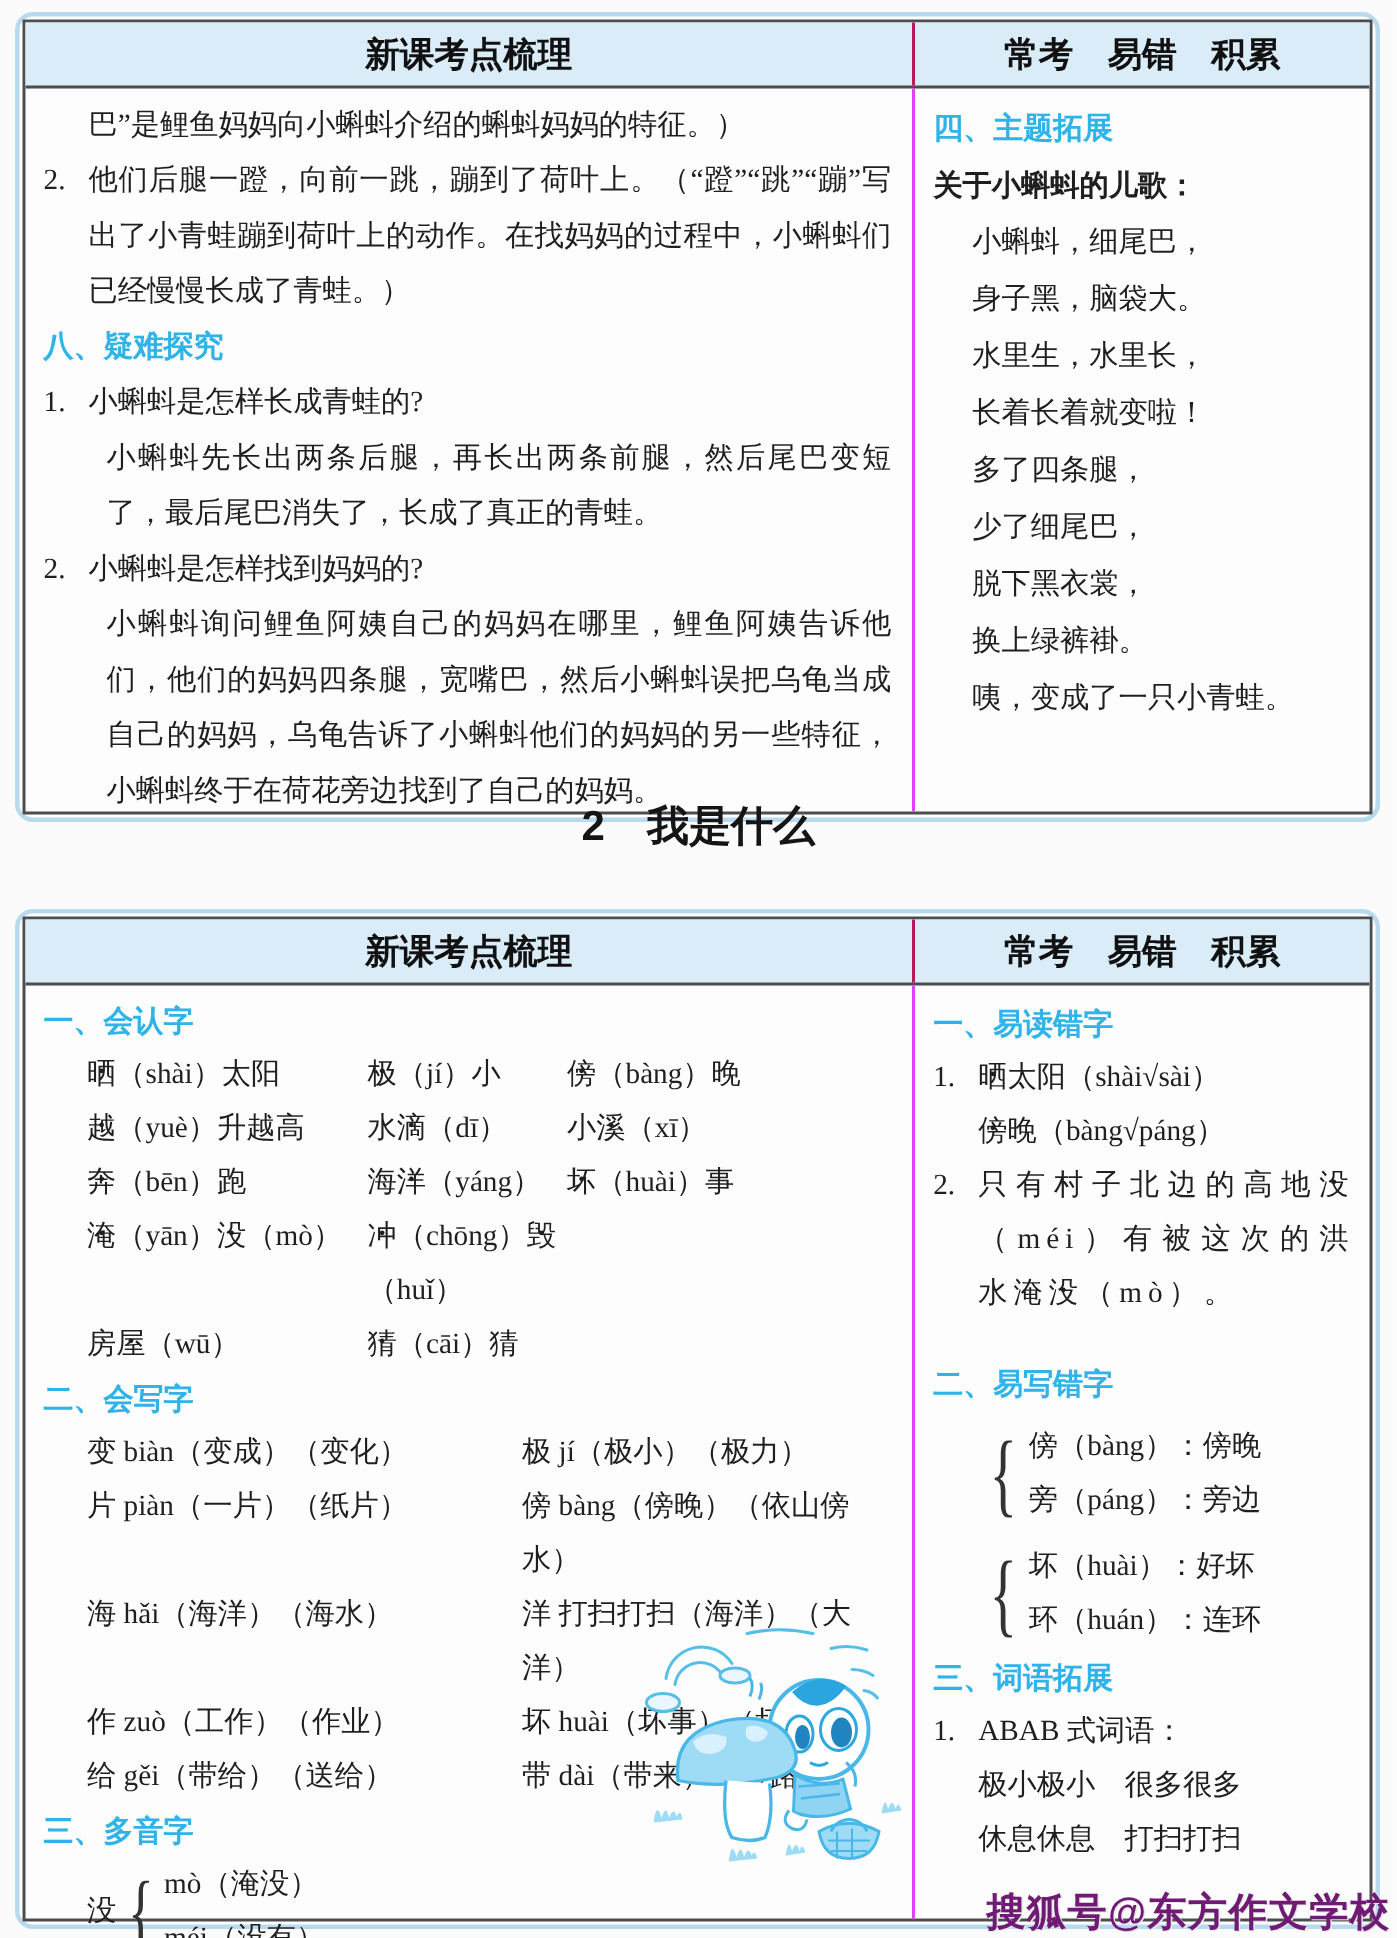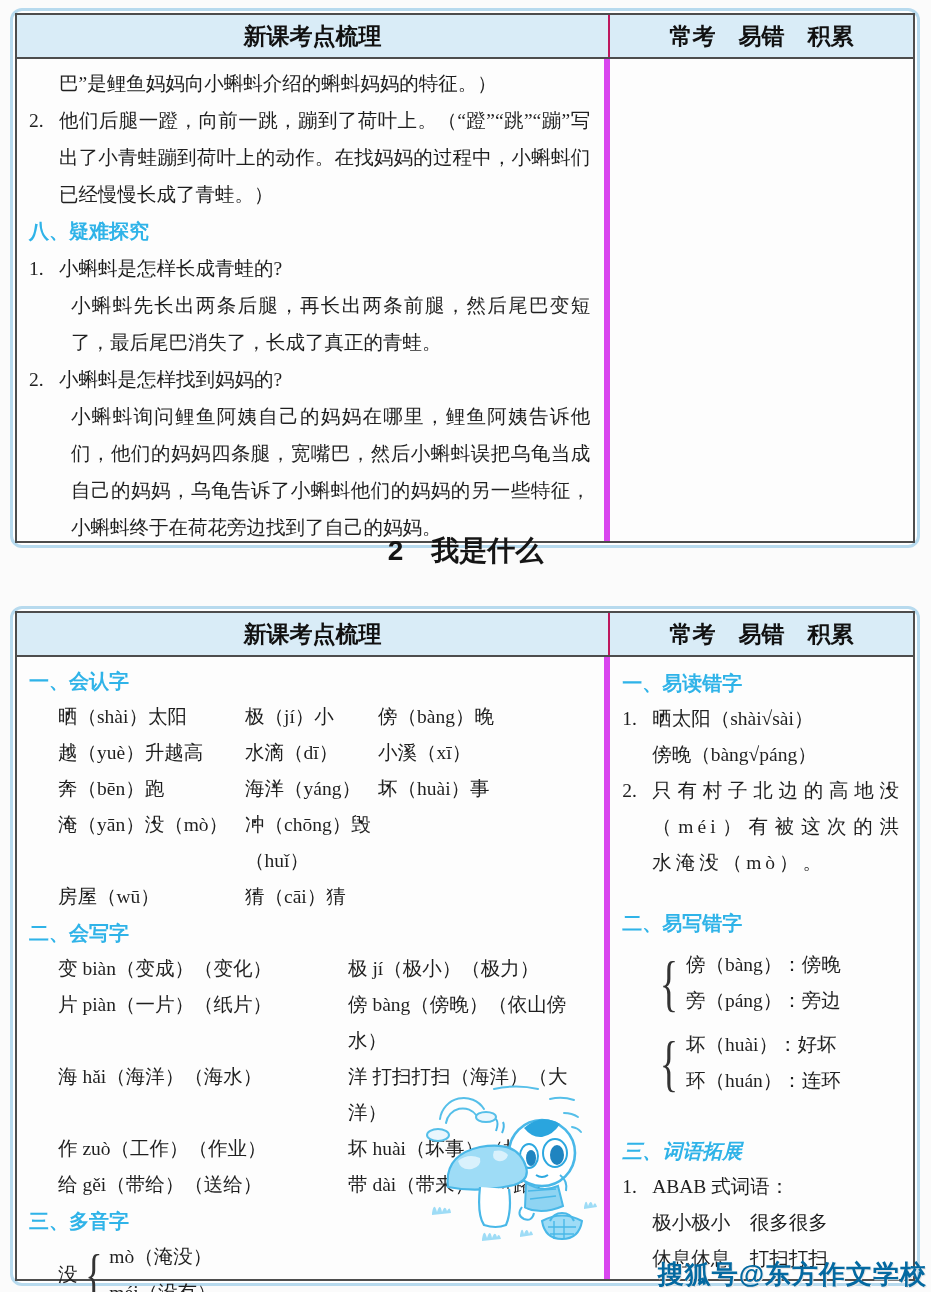--- a/index.html
+++ b/index.html
@@ -28,21 +28,21 @@
     font-family:"Liberation Sans", sans-serif;
     font-weight:bold; font-size:23px; color:#111;
   }
   .th-left {
     width:66.2%; border-right:2px solid #be185d;
     display:flex; align-items:center; justify-content:center;
   }
   .th-right { flex:1; display:flex; align-items:center; justify-content:center;font-family:Liberation Mono, monospace; }
   .tbl-body { display:flex; flex:1; min-height:0; }
   .td-left {
-    width:66.2%; border-right:6px solid #d946ef;
+    width:66.2%; border-right:2px solid #d946ef;
     position:relative; padding:6px 14px 0 12px;
   }
   .td-right { flex:1; position:relative; padding:8px 10px 0 12px; }
 
   .sec-head {
     color:#2fb3e8; font-family:"Liberation Sans", sans-serif;
     font-weight:bold; font-size:20px;
   }
   
   #table1 .td-left { font-size:19.5px; line-height:37px; }
@@ -66,21 +66,21 @@
     font-family:"Liberation Serif", serif; font-weight:normal;
     font-size:58px; line-height:72px; color:#333;
     transform:scaleX(.62); margin:0 2px;
   }
   .dy-lines div { line-height:36px; }
 
   .wg { display:flex; align-items:center; margin-left:30px; margin-top:4px; }
   .wg .brace { font-size:62px; line-height:76px; }
 
   .gap-lg { margin-top:24px; }
-  .gap-md { margin-top:32px;font-style:italic; }
+  .gap-md { margin-top:0; }
   .spaced { letter-spacing:4px; }
 
   
   .em-dot { position:relative; }
   .em-dot::after {
     content:"●"; position:absolute; left:50%;
     transform:translateX(-50%); bottom:-0.72em;
     font-size:0.38em; color:#1f1f1f;
   }
 
@@ -89,21 +89,21 @@
     position:absolute; top:532px; left:0; width:931px;
     text-align:center; font-family:"Liberation Sans", sans-serif;
     font-weight:bold; font-size:28px; color:#151515;
   }
 
   .mascot { position:absolute; right:2px; bottom:26px; width:178px; height:174px; }
 
   .watermark {
     position:absolute; right:4px; bottom:0px;
     font-family:"Liberation Sans", sans-serif; font-weight:bold;
-    font-size:26px; color:#0369a1; letter-spacing:1px;
+    font-size:26px; color:#701a75; letter-spacing:1px;
     text-shadow:1px 1px 0 #e6e6e6;
   }
 </style>
 </head>
 <body>
 
 <div class="tbl-outer" id="table1">
   <div class="tbl-inner">
     <div class="tbl-header">
       <div class="th-left">新课考点梳理</div>
@@ -120,20 +120,33 @@
         <div class="li">
           <span class="num">1.</span>
           <div class="li-text">小蝌蚪是怎样长成青蛙的?</div>
         </div>
         <div class="answer">小蝌蚪先长出两条后腿，再长出两条前腿，然后尾巴变短了，最后尾巴消失了，长成了真正的青蛙。</div>
         <div class="li">
           <span class="num">2.</span>
           <div class="li-text">小蝌蚪是怎样找到妈妈的?</div>
         </div>
         <div class="answer">小蝌蚪询问鲤鱼阿姨自己的妈妈在哪里，鲤鱼阿姨告诉他们，他们的妈妈四条腿，宽嘴巴，然后小蝌蚪误把乌龟当成自己的妈妈，乌龟告诉了小蝌蚪他们的妈妈的另一些特征，小蝌蚪终于在荷花旁边找到了自己的妈妈。</div>
+      </div>
+      <div class="td-right">
+        <div class="sec-head">四、主题拓展</div>
+        <div class="intro-bold">关于小蝌蚪的儿歌：</div>
+        <div class="poem-line">小蝌蚪，细尾巴，</div>
+        <div class="poem-line">身子黑，脑袋大。</div>
+        <div class="poem-line">水里生，水里长，</div>
+        <div class="poem-line">长着长着就变啦！</div>
+        <div class="poem-line">多了四条腿，</div>
+        <div class="poem-line">少了细尾巴，</div>
+        <div class="poem-line">脱下黑衣裳，</div>
+        <div class="poem-line">换上绿裤褂。</div>
+        <div class="poem-line">咦，变成了一只小青蛙。</div>
       </div>
     </div>
   </div>
 </div>
 
 <div class="lesson-title">2　我是什么</div>
 
 <div class="tbl-outer" id="table2">
   <div class="tbl-inner">
     <div class="tbl-header">

